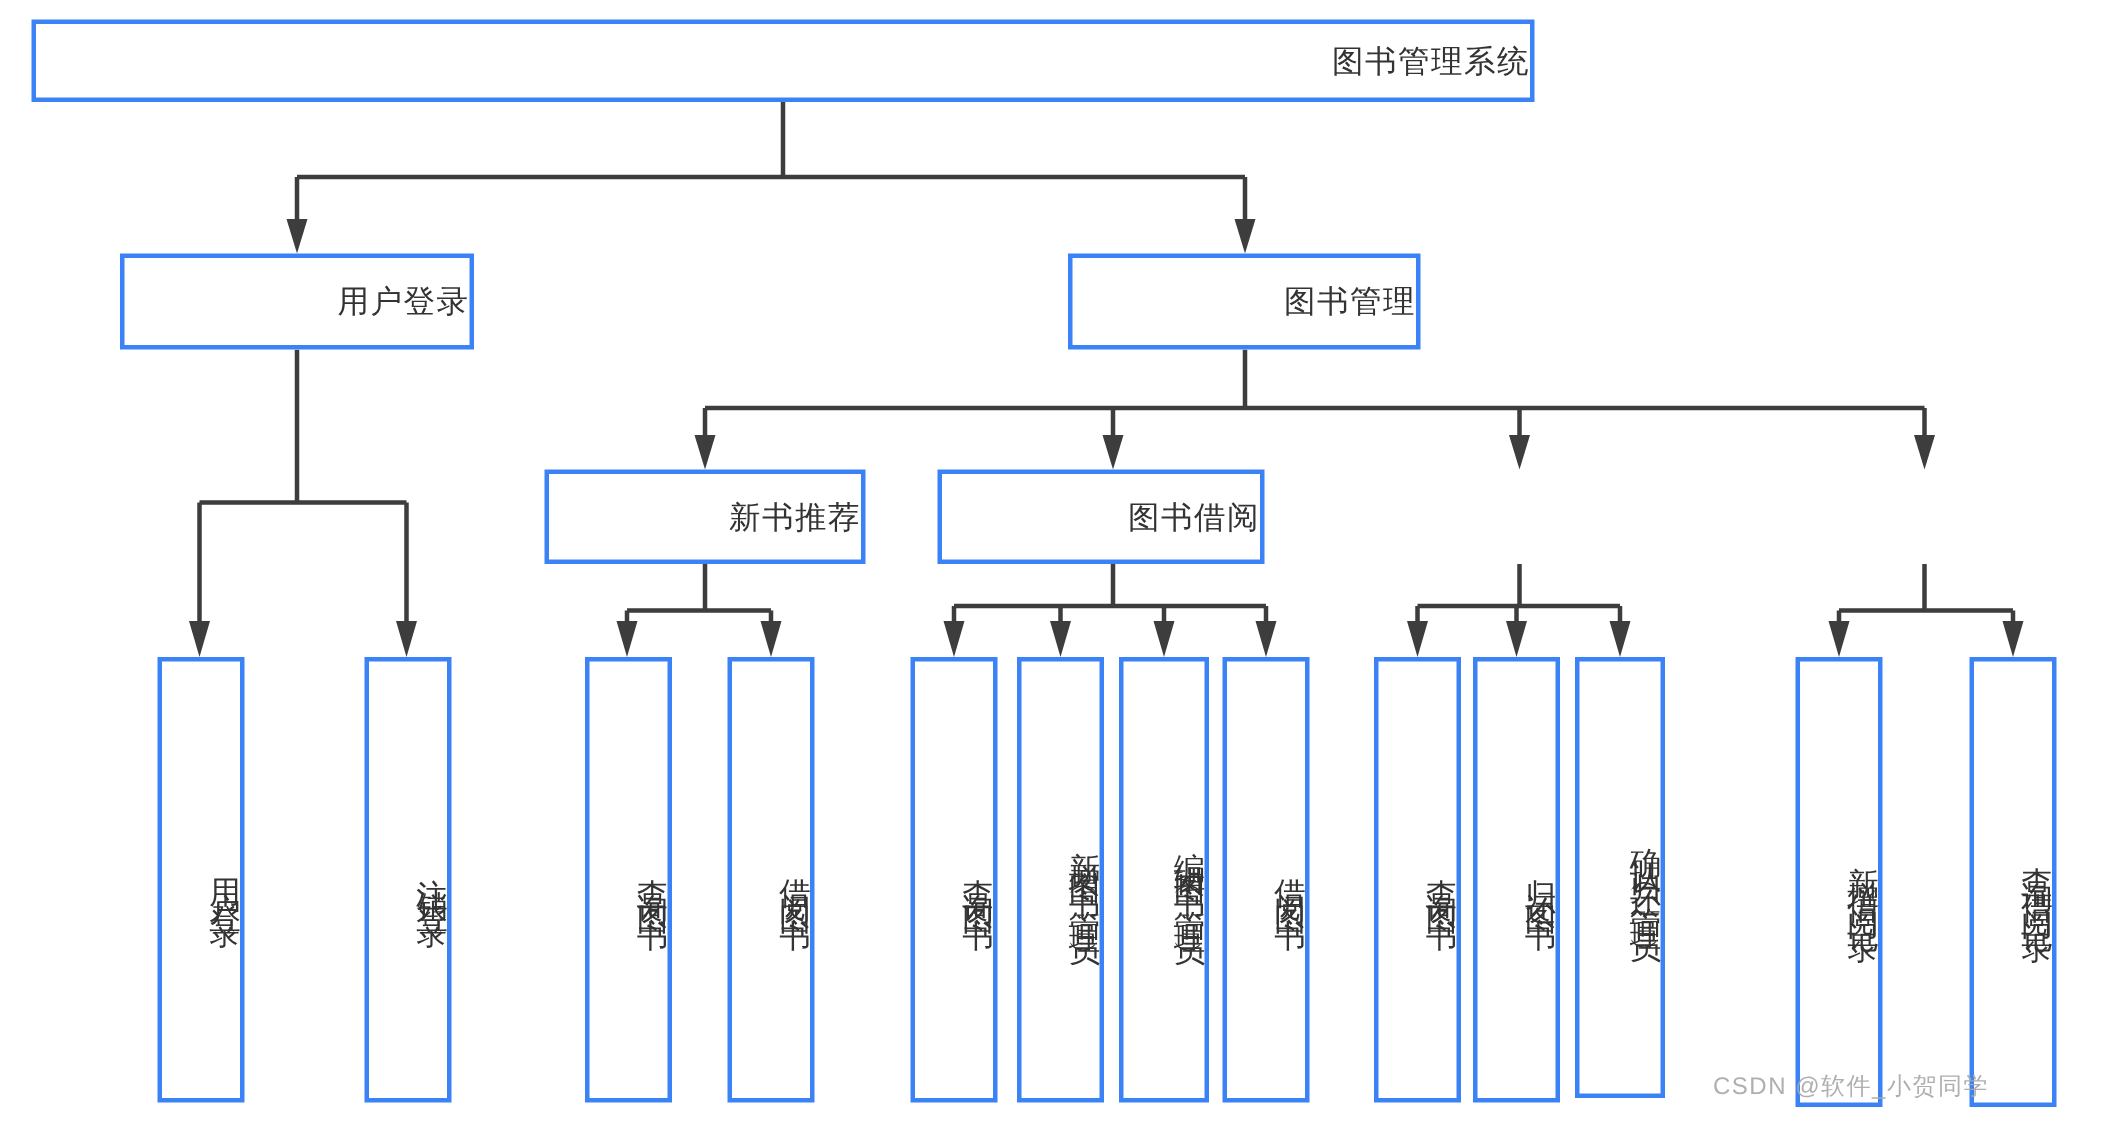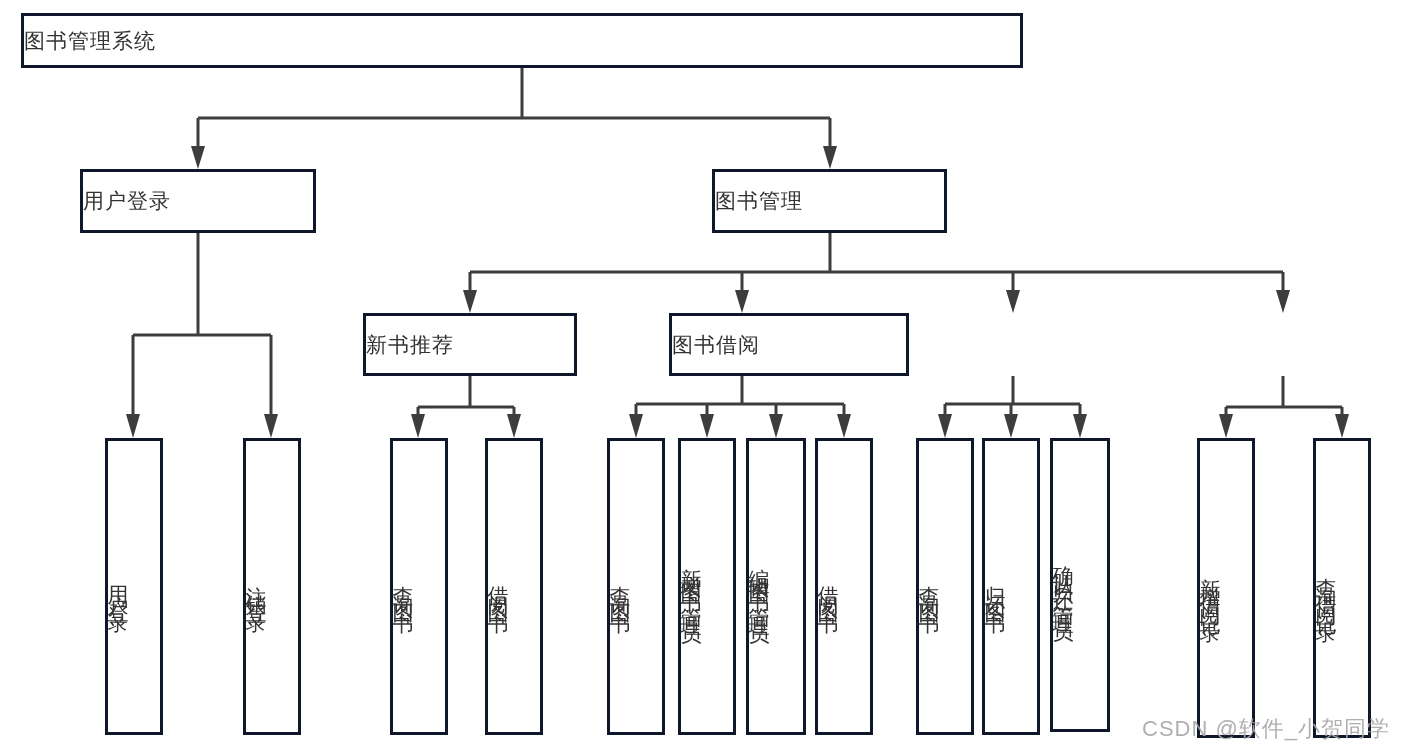--- a/index.html
+++ b/index.html
@@ -8,45 +8,45 @@
     width:1405px;height:747px;
     background:#ffffff;
     overflow:hidden;
     font-family:"Liberation Sans","DejaVu Sans",sans-serif;
   }
   .connectors{position:absolute;left:0;top:0;z-index:1;}
   .node{
     position:absolute;
     box-sizing:border-box;
     background:#ffffff;
-    border:3px solid #0f172a;
+    border:3px solid #3b82f6;
     display:flex;
     align-items:center;
-    justify-content:flex-start;
+    justify-content:flex-end;
     z-index:2;
   }
   .hlabel{
     font-size:21px;
     color:#333333;
     letter-spacing:1px;
     white-space:nowrap;
   }
   .vtext{
     writing-mode:vertical-rl;
     text-orientation:mixed;
     font-size:21px;
     letter-spacing:9px;
     color:#333333;
     line-height:1;
   }
   #watermark{
     position:absolute;
     left:1142px;top:714px;
     z-index:3;
-    font-size:22px;
+    font-size:16px;
     color:rgba(168,168,168,0.92);
     white-space:nowrap;
     letter-spacing:1px;
   }
 </style>
 </head>
 <body>
 
 <div id="stage">
 
@@ -105,21 +105,21 @@
   <div class="node" style="left:80px;top:169px;width:236px;height:64px">
     <span class="hlabel">用户登录</span>
   </div>
   <div class="node" style="left:363px;top:313px;width:214px;height:63px">
     <span class="hlabel">新书推荐</span>
   </div>
 
   <div class="node" style="left:712px;top:169px;width:235px;height:64px">
     <span class="hlabel">图书管理</span>
   </div>
-  <div class="node" style="left:669px;top:313px;width:240px;height:63px">
+  <div class="node" style="left:625px;top:313px;width:218px;height:63px">
     <span class="hlabel">图书借阅</span>
   </div>
 
   <div class="node" style="left:105px;top:438px;width:58px;height:297px">
     <span class="vtext">用户登录</span>
   </div>
   <div class="node" style="left:243px;top:438px;width:58px;height:297px">
     <span class="vtext">注销登录</span>
   </div>
 

